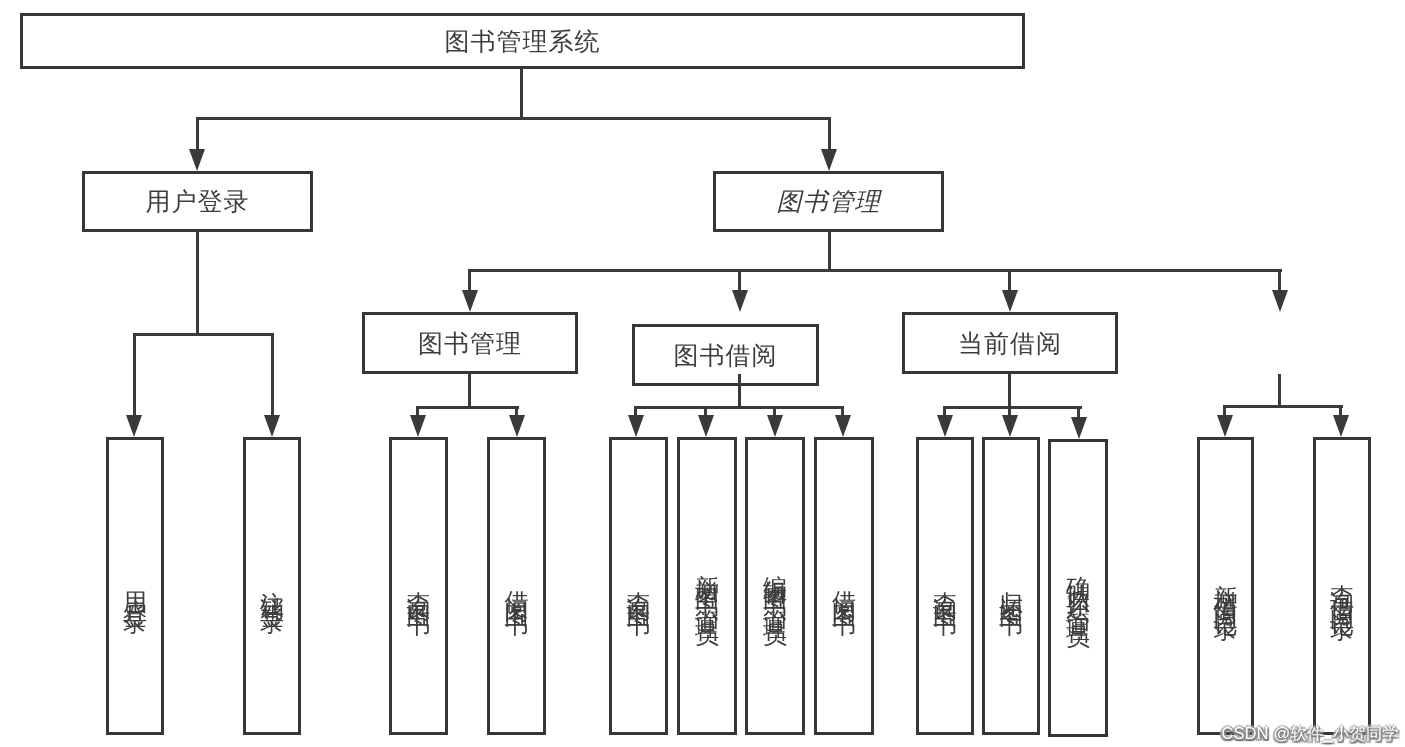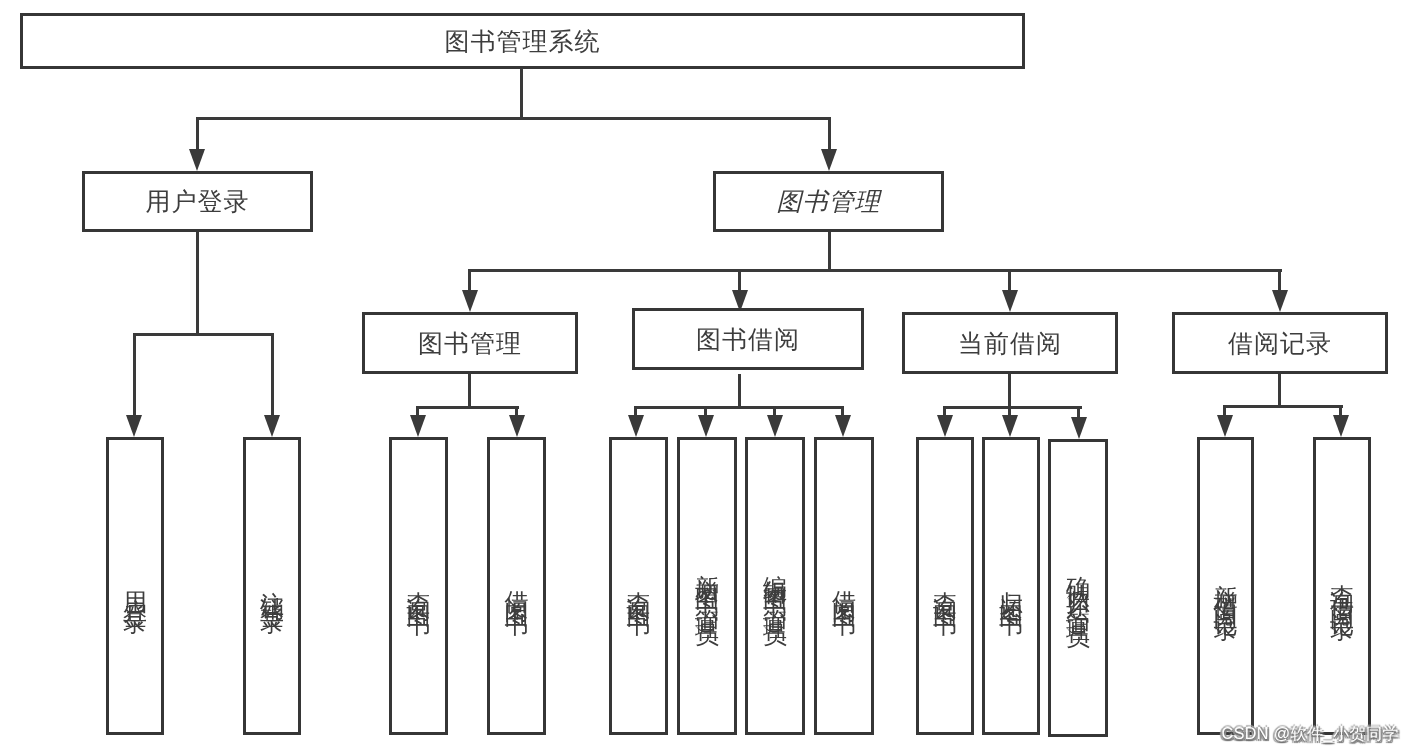--- a/index.html
+++ b/index.html
@@ -77,28 +77,25 @@
   <div class="vl" style="left:738px; top:269px; height:23px;"></div>
   <div class="ar" style="left:732px; top:290px;"></div>
   <div class="vl" style="left:1008px; top:269px; height:23px;"></div>
   <div class="ar" style="left:1002px; top:290px;"></div>
   <div class="vl" style="left:1278px; top:269px; height:23px;"></div>
   <div class="ar" style="left:1272px; top:290px;"></div>
 
   <div class="node h" style="left:362px; top:312px; width:216px; height:62px;">
     <span>图书管理</span>
   </div>
-  <div class="node h" style="left:632px; top:308px; width:232px; height:62px;">
+  <div class="node h" style="left:632px; top:324px; width:187px; height:62px;">
     <span>图书借阅</span>
   </div>
   <div class="node h" style="left:902px; top:312px; width:216px; height:62px;">
     <span>当前借阅</span>
-  </div>
-  <div class="node h" style="left:1172px; top:312px; width:216px; height:62px;">
-    <span>借阅记录</span>
   </div>
 
   <div class="vl" style="left:468px; top:374px; height:35px;"></div>
   <div class="hl" style="left:416px; top:406px; width:103px;"></div>
   <div class="vl" style="left:416px; top:406px; height:11px;"></div>
   <div class="ar" style="left:410px; top:415px;"></div>
   <div class="vl" style="left:515px; top:406px; height:11px;"></div>
   <div class="ar" style="left:509px; top:415px;"></div>
   <div class="node v" style="left:389px; top:437px; width:59px; height:298px;">
     <span>查询图书</span>

